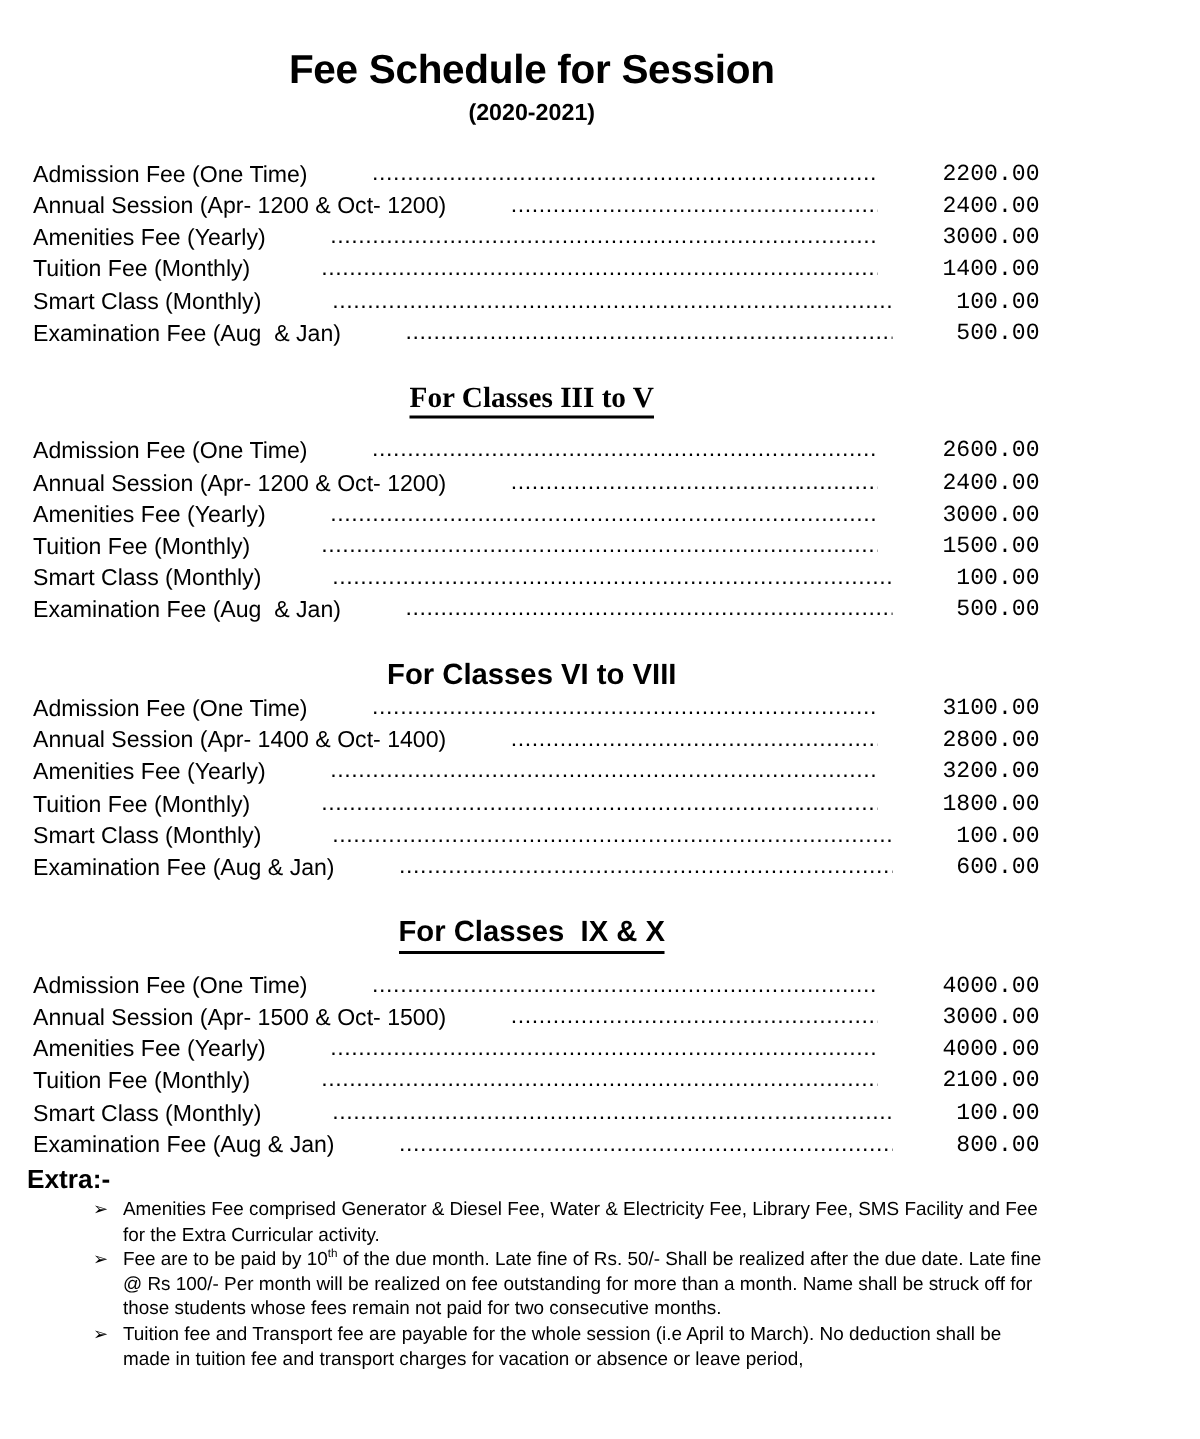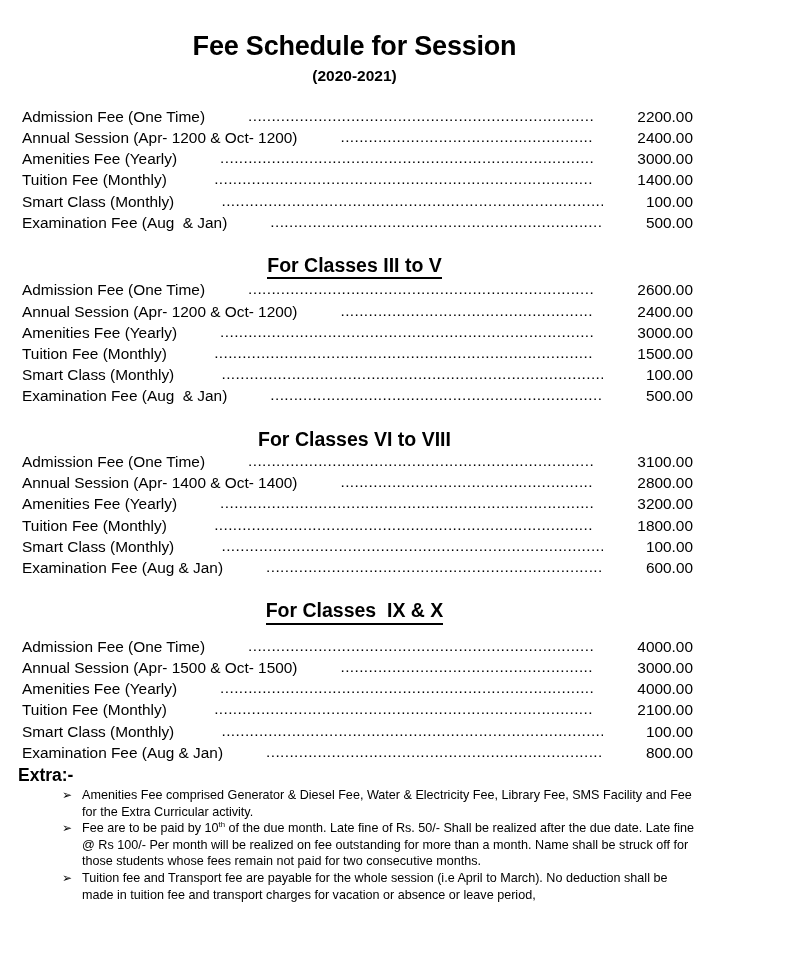--- a/index.html
+++ b/index.html
@@ -81,20 +81,21 @@
     flex: 1 1 auto;
     overflow: hidden;
     white-space: nowrap;
     font-size: 15.4px;
     letter-spacing: 0.4px;
     transform: translateY(-1px);
   }
   .fee-amount {
     flex: 0 0 auto;
     text-align: right;
+    font-family: Liberation Mono, monospace;
   }
 
   
   .note-title {
     font-size: 17.5px;
     font-weight: bold;
     margin: 0;
     padding: 2px 0 0 18px;
     line-height: 1.15;
   }
@@ -141,21 +142,21 @@
         <ul class="fee-list">
           <li class="fee-row"><span class="fee-label">Admission Fee (One Time)</span><span class="fee-leader" aria-hidden="true">............................................................................................................................................................................................................................................................................................................</span><span class="fee-amount">2200.00</span></li>
           <li class="fee-row"><span class="fee-label">Annual Session (Apr- 1200 &amp; Oct- 1200)</span><span class="fee-leader" aria-hidden="true">............................................................................................................................................................................................................................................................................................................</span><span class="fee-amount">2400.00</span></li>
           <li class="fee-row"><span class="fee-label">Amenities Fee (Yearly)</span><span class="fee-leader" aria-hidden="true">............................................................................................................................................................................................................................................................................................................</span><span class="fee-amount">3000.00</span></li>
           <li class="fee-row"><span class="fee-label">Tuition Fee (Monthly) </span><span class="fee-leader" aria-hidden="true">............................................................................................................................................................................................................................................................................................................</span><span class="fee-amount">1400.00</span></li>
           <li class="fee-row"><span class="fee-label">Smart Class (Monthly) </span><span class="fee-leader" aria-hidden="true">............................................................................................................................................................................................................................................................................................................</span><span class="fee-amount">100.00</span></li>
           <li class="fee-row"><span class="fee-label">Examination Fee (Aug  &amp; Jan)</span><span class="fee-leader" aria-hidden="true">............................................................................................................................................................................................................................................................................................................</span><span class="fee-amount">500.00</span></li>
         </ul>
       </div>
       <div class="section" style="padding-top: 22px; padding-bottom: 0px;">
-        <div class="section-heading" style="margin-bottom: 0;"><span class="htext">For Classes III to V</span></div>
+        <div class="section-heading" style="margin-bottom: 11px; font-family: Liberation Serif, serif;"><span class="htext">For Classes III to V</span></div>
         <ul class="fee-list">
           <li class="fee-row"><span class="fee-label">Admission Fee (One Time)</span><span class="fee-leader" aria-hidden="true">............................................................................................................................................................................................................................................................................................................</span><span class="fee-amount">2600.00</span></li>
           <li class="fee-row"><span class="fee-label">Annual Session (Apr- 1200 &amp; Oct- 1200)</span><span class="fee-leader" aria-hidden="true">............................................................................................................................................................................................................................................................................................................</span><span class="fee-amount">2400.00</span></li>
           <li class="fee-row"><span class="fee-label">Amenities Fee (Yearly)</span><span class="fee-leader" aria-hidden="true">............................................................................................................................................................................................................................................................................................................</span><span class="fee-amount">3000.00</span></li>
           <li class="fee-row"><span class="fee-label">Tuition Fee (Monthly) </span><span class="fee-leader" aria-hidden="true">............................................................................................................................................................................................................................................................................................................</span><span class="fee-amount">1500.00</span></li>
           <li class="fee-row"><span class="fee-label">Smart Class (Monthly) </span><span class="fee-leader" aria-hidden="true">............................................................................................................................................................................................................................................................................................................</span><span class="fee-amount">100.00</span></li>
           <li class="fee-row"><span class="fee-label">Examination Fee (Aug  &amp; Jan)</span><span class="fee-leader" aria-hidden="true">............................................................................................................................................................................................................................................................................................................</span><span class="fee-amount">500.00</span></li>
         </ul>
       </div>
       <div class="section" style="padding-top: 22px; padding-bottom: 0px;">

